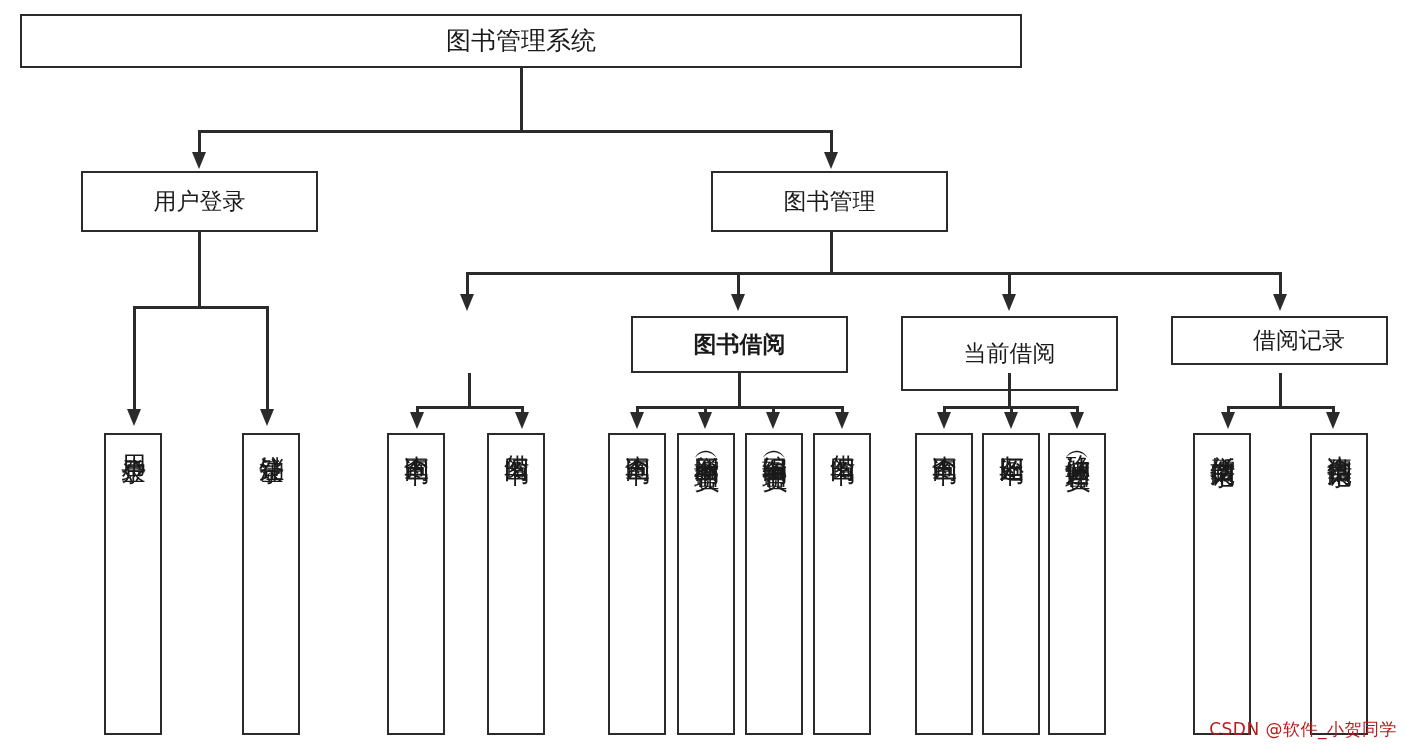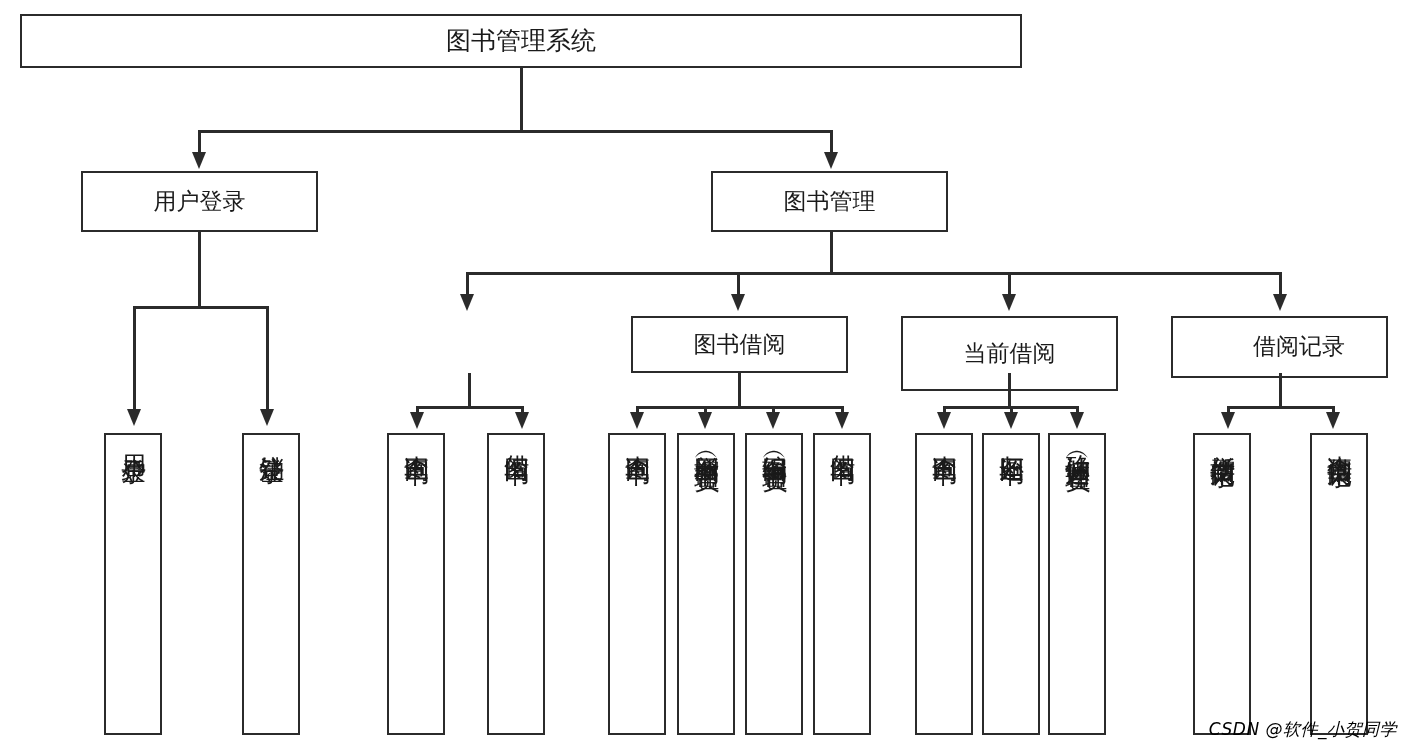--- a/index.html
+++ b/index.html
@@ -66,25 +66,24 @@
     height: 0;
     border-left: 7px solid transparent;
     border-right: 7px solid transparent;
     border-top: 17px solid #2b2b2b;
   }
   .watermark {
     position: absolute;
     right: 8px;
     bottom: 6px;
     font-size: 17px;
-    color: #000000;
+    color: #b91c1c;
     letter-spacing: 0.5px;
     white-space: nowrap;
     user-select: none;
-    font-style: italic;
   }
 </style>
 </head>
 <body>
 
 <div id="canvas">
 
   <div class="node root" style="left:20px; top:14px; width:1002px; height:54px;">
     <span class="label">图书管理系统</span>
   </div>
@@ -116,27 +115,27 @@
   <div class="edge h" style="left:466px; top:272px; width:814px;"></div>
   <div class="edge v" style="left:466px; top:272px; height:24px;"></div>
   <div class="arrow" style="left:460px; top:294px;"></div>
   <div class="edge v" style="left:737px; top:272px; height:24px;"></div>
   <div class="arrow" style="left:731px; top:294px;"></div>
   <div class="edge v" style="left:1008px; top:272px; height:24px;"></div>
   <div class="arrow" style="left:1002px; top:294px;"></div>
   <div class="edge v" style="left:1279px; top:272px; height:24px;"></div>
   <div class="arrow" style="left:1273px; top:294px;"></div>
 
-  <div class="node branch" style="left:631px; top:316px; width:217px; height:57px;">
+  <div class="node branch" style="left:631px; top:316px; width:217px; height:57px;font-weight:bold;">
     <span class="label">图书借阅</span>
   </div>
   <div class="node branch" style="left:901px; top:316px; width:217px; height:75px;">
     <span class="label">当前借阅</span>
   </div>
-  <div class="node branch" style="left:1171px; top:316px; width:217px; height:62px;padding-left:39px;">
+  <div class="node branch" style="left:1171px; top:316px; width:217px; height:49px;padding-left:39px;">
     <span class="label">借阅记录</span>
   </div>
 
   <div class="edge v" style="left:468px; top:373px; height:35px;"></div>
   <div class="edge h" style="left:416px; top:406px; width:106px;"></div>
   <div class="edge v" style="left:416px; top:406px; height:8px;"></div>
   <div class="arrow" style="left:410px; top:412px;"></div>
   <div class="edge v" style="left:521px; top:406px; height:8px;"></div>
   <div class="arrow" style="left:515px; top:412px;"></div>
 

